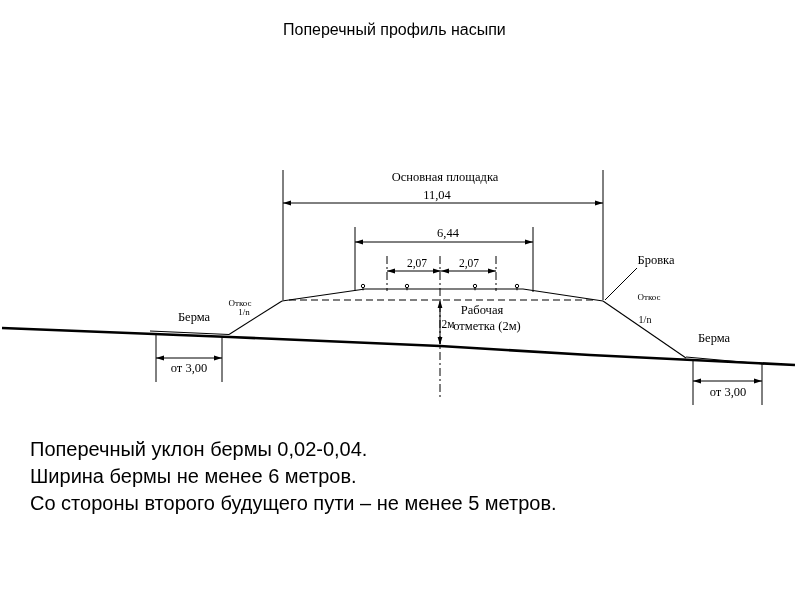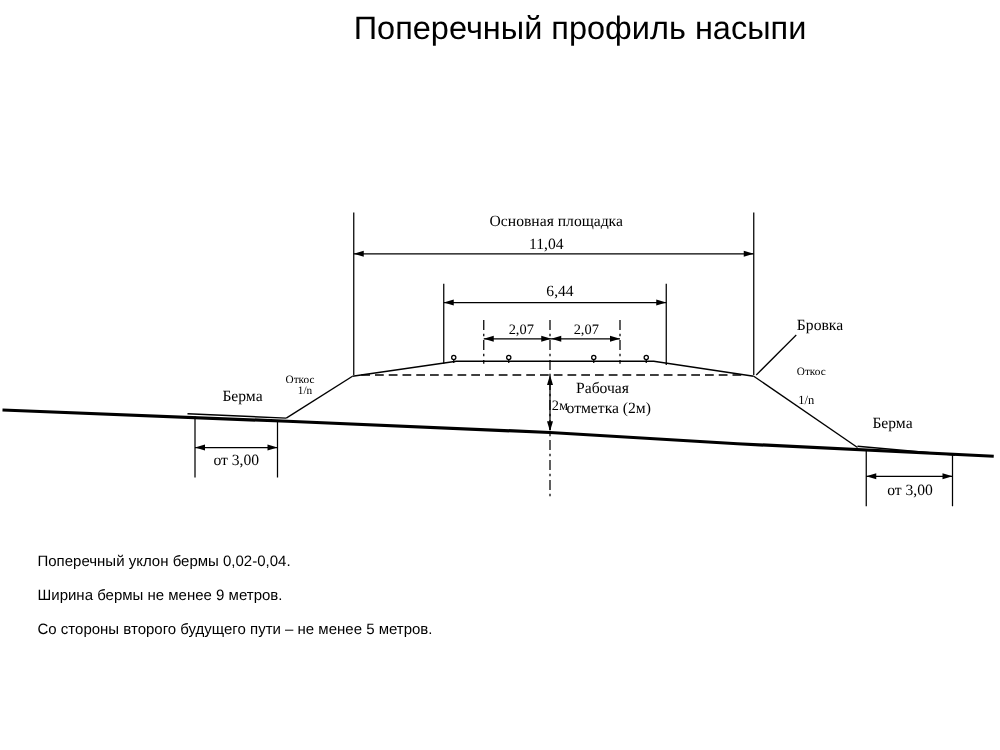--- a/index.html
+++ b/index.html
@@ -2,27 +2,27 @@
 <html><head>
 <meta charset="utf-8">
 <style>
   html,body{margin:0;padding:0;}
   body{
     width:800px;height:600px;position:relative;overflow:hidden;
     background:#ffffff;color:#000;
     font-family:"Liberation Sans",sans-serif;
   }
   .slide-title{
-    position:absolute;left:283px;top:7px;
-    font-size:26px;letter-spacing:0px;white-space:nowrap;
+    position:absolute;left:283px;top:21px;
+    font-size:16px;letter-spacing:0px;white-space:nowrap;
   }
   .diagram-svg{position:absolute;left:0;top:0;}
   .notes{
     position:absolute;left:30px;top:436px;
-    font-size:12px;line-height:27px;white-space:nowrap;
+    font-size:20px;line-height:27px;white-space:nowrap;
   }
   svg text{
     font-family:"Liberation Serif",serif;
     fill:#000;
   }
   .t12{font-size:12.5px;}
   .t11{font-size:11.5px;}
   .t10{font-size:10px;}
   .t9{font-size:9px;}
   svg line, svg polyline{stroke:#000;fill:none;}
@@ -133,15 +133,15 @@
   <text x="714" y="342" text-anchor="middle" class="t12">Берма</text>
   <text x="189" y="372" text-anchor="middle" class="t12">от 3,00</text>
   <text x="728" y="396" text-anchor="middle" class="t12">от 3,00</text>
   <text x="448" y="328" text-anchor="middle" class="t11">2м</text>
   <text x="482" y="314" text-anchor="middle" class="t12">Рабочая</text>
   <text x="487" y="330" text-anchor="middle" class="t12">отметка (2м)</text>
 </svg>
 
 <div class="notes">
   <div>Поперечный уклон бермы 0,02-0,04.</div>
-  <div>Ширина бермы не менее 9 метров.</div>
+  <div>Ширина бермы не менее 6 метров.</div>
   <div>Со стороны второго будущего пути – не менее 5 метров.</div>
 </div>
 
 </body></html>

